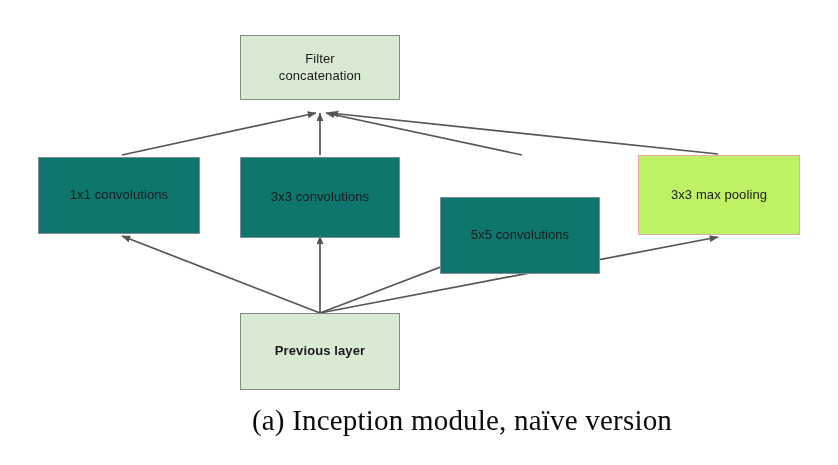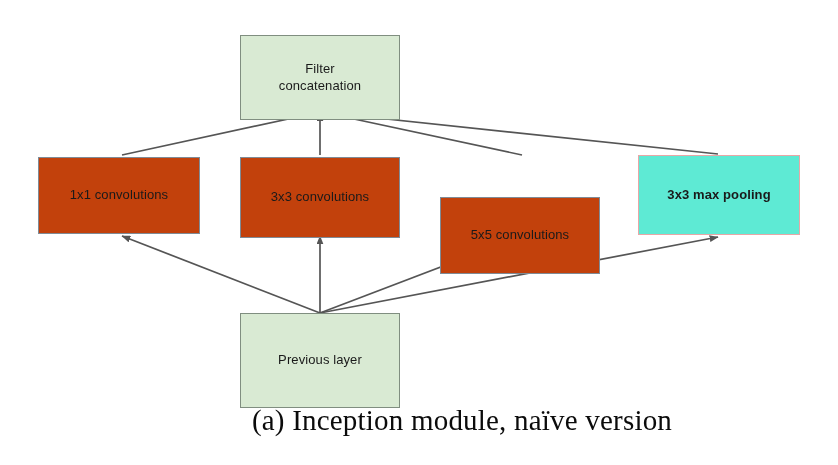--- a/index.html
+++ b/index.html
@@ -34,27 +34,26 @@
     line-height: 1.28;
     color: #1a1a1a;
     letter-spacing: 0.1px;
     z-index: 2;
   }
   .node-green {
     background: #d9ead3;
     border: 1.6px solid #808e80;
   }
   .node-blue {
-    background: #c2410c;
+    background: #0f766e;
     border: 1.6px solid #7f8b96;
   }
   .node-pink {
-    background: #5eead4;
+    background: #bef264;
     border: 1.6px solid #e8a7a7;
-    font-weight: bold;
   }
   .node-label {
     display: block;
     white-space: pre-line;
     padding: 0 4px;
   }
   #caption {
     position: absolute;
     left: 0;
     top: 404px;
@@ -84,40 +83,40 @@
     <line x1="320" y1="313" x2="320" y2="236" stroke="#555555" stroke-width="1.7" marker-end="url(#arrowhead)"></line>
     <line x1="320" y1="313" x2="522" y2="236" stroke="#555555" stroke-width="1.7" marker-end="url(#arrowhead)"></line>
     <line x1="320" y1="313" x2="718" y2="237" stroke="#555555" stroke-width="1.7" marker-end="url(#arrowhead)"></line>
 
     <line x1="122" y1="155" x2="316" y2="113" stroke="#555555" stroke-width="1.7" marker-end="url(#arrowhead)"></line>
     <line x1="320" y1="155" x2="320" y2="113" stroke="#555555" stroke-width="1.7" marker-end="url(#arrowhead)"></line>
     <line x1="522" y1="155" x2="326" y2="113" stroke="#555555" stroke-width="1.7" marker-end="url(#arrowhead)"></line>
     <line x1="718" y1="154" x2="330" y2="113" stroke="#555555" stroke-width="1.7" marker-end="url(#arrowhead)"></line>
   </svg>
 
-  <div class="node node-green" style="left:240px; top:35px; width:160px; height:85px;">
+  <div class="node node-green" style="left:240px; top:35px; width:160px; height:65px;">
     <span class="node-label">Filter
 concatenation</span>
   </div>
 
   <div class="node node-blue" style="left:38px; top:157px; width:162px; height:77px;">
     <span class="node-label">1x1 convolutions</span>
   </div>
 
   <div class="node node-blue" style="left:240px; top:157px; width:160px; height:81px;">
     <span class="node-label">3x3 convolutions</span>
   </div>
 
   <div class="node node-blue" style="left:440px; top:157px; width:160px; height:77px;margin-top:40px;">
     <span class="node-label">5x5 convolutions</span>
   </div>
 
   <div class="node node-pink" style="left:638px; top:155px; width:162px; height:80px;">
     <span class="node-label">3x3 max pooling</span>
   </div>
 
-  <div class="node node-green" style="left:240px; top:313px; width:160px; height:95px;">
+  <div class="node node-green" style="left:240px; top:313px; width:160px; height:77px;font-weight:bold;">
     <span class="node-label">Previous layer</span>
   </div>
 
   <div id="caption">(a) Inception module, naïve version</div>
 
 </div>
 
 </body></html>

